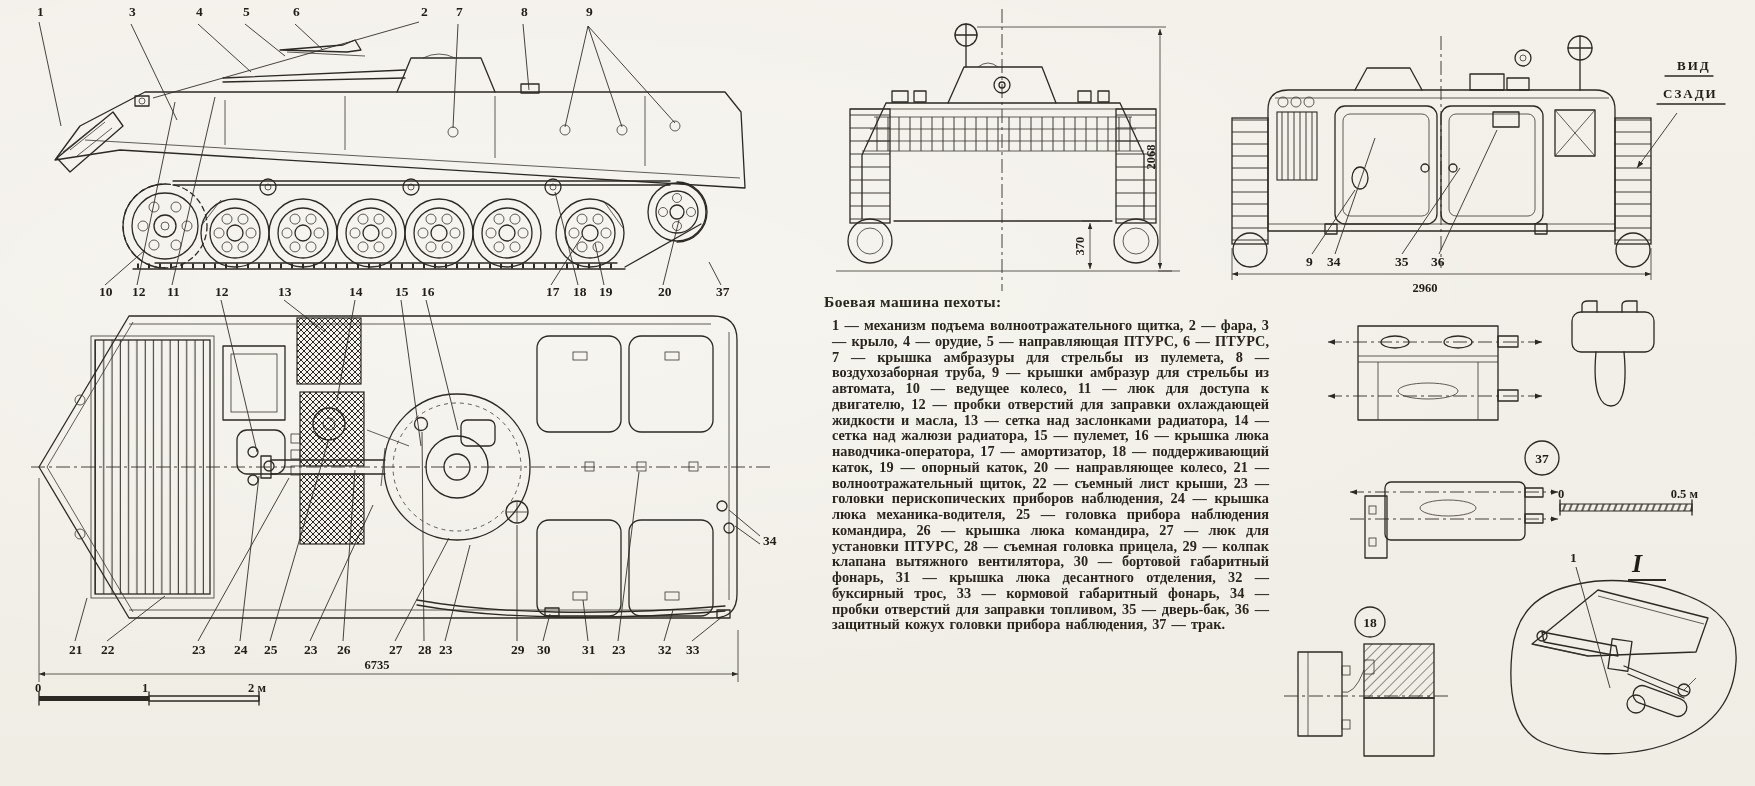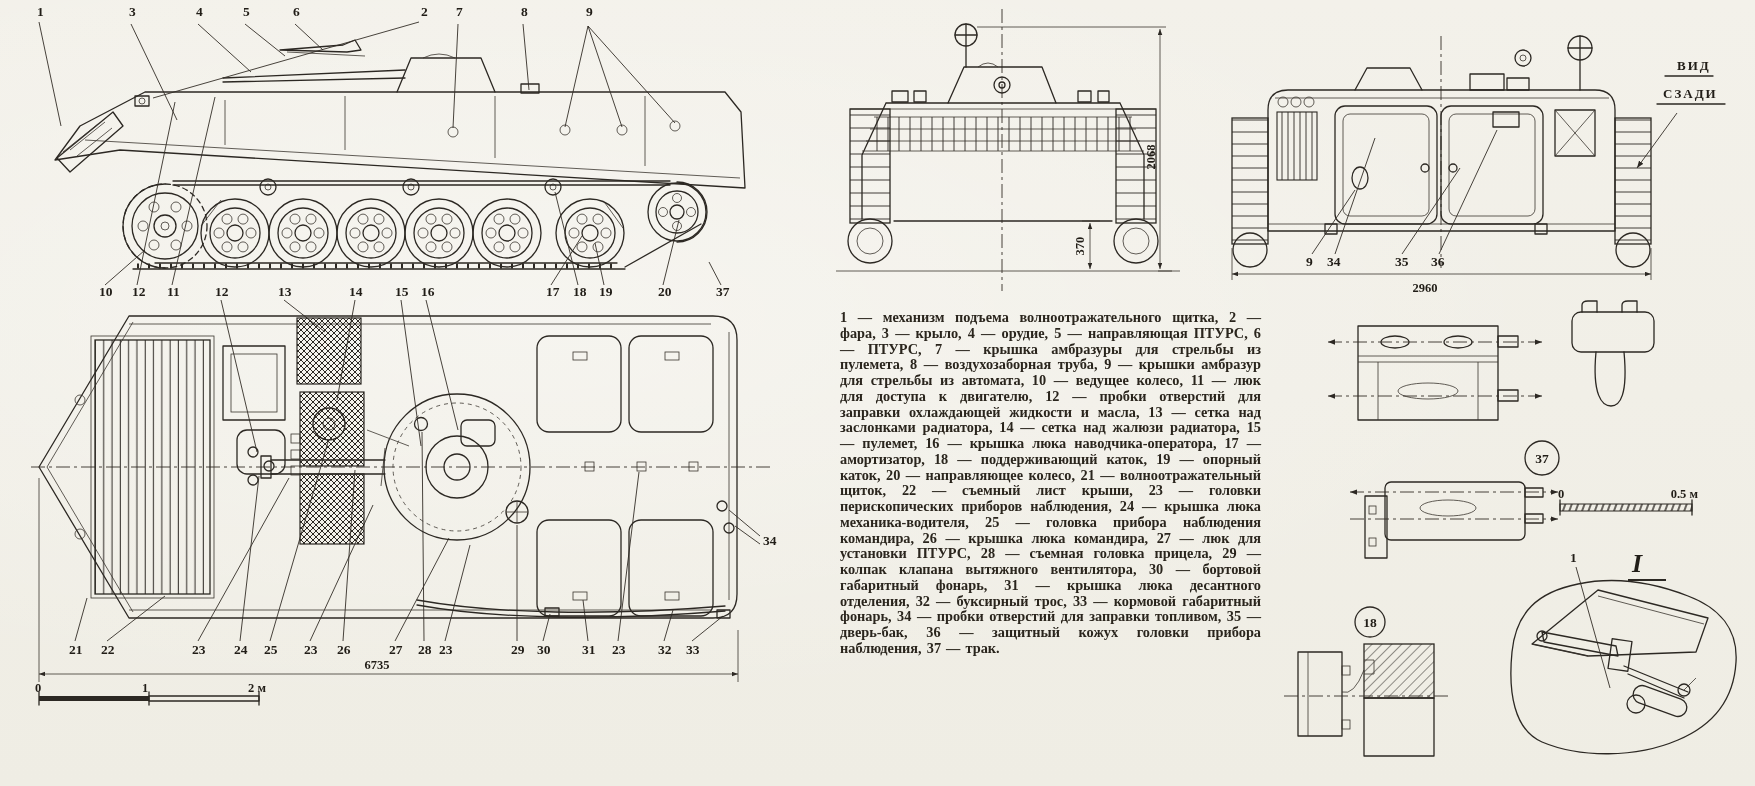--- a/index.html
+++ b/index.html
@@ -13,21 +13,21 @@
   svg .lead{stroke:#332e27;fill:none;stroke-width:.9;}
   svg .cl{stroke:#332e27;fill:none;stroke-width:.9;stroke-dasharray:14 4 3 4;}
   svg .fillink{fill:#2c2823;stroke:none;}
   svg text{fill:#211d17;stroke:none;font:700 13.5px "Liberation Serif","DejaVu Serif",serif;}
   svg text.dim{font-size:12.5px;}
   svg text.lbl{font-size:13px;letter-spacing:2px;}
   svg text.roman{font:italic 700 26px "Liberation Serif","DejaVu Serif",serif;}
   .legend{position:absolute;left:824px;top:294px;width:453px;color:#2a251d;
           font:700 14.3px/15.75px "Liberation Serif","DejaVu Serif",serif;text-align:justify;}
   .legend h2{font-size:15.5px;line-height:16px;margin:0 0 2px 0;text-align:left;letter-spacing:.4px;}
-  .legend p{margin:16px;word-spacing:1.5px;}
+  .legend p{margin:8px;word-spacing:1.5px;}
 </style>
 </head>
 <body>
 
 <div class="page">
 
 <svg class="panel" style="left:25px;top:0" width="785" height="712" viewBox="0 0 785 712">
   <defs>
     <g id="rw">
       <circle r="34" class="ink"></circle>
@@ -464,16 +464,17 @@
     <rect class="ink" x="330" y="340" width="20" height="30" transform="rotate(8 340 355)"></rect>
     <path class="ink" d="M344,366 L408,392 M348,374 L404,398"></path>
     <rect class="ink" x="352" y="392" width="56" height="18" rx="9" transform="rotate(20 380 401)"></rect>
     <circle class="ink" cx="356" cy="404" r="9"></circle>
     <circle class="ink" cx="404" cy="390" r="6"></circle>
     <path class="thin" d="M404,390 L416,378"></path>
   </g>
 </svg>
 
 <div class="legend">
+  <h2>Боевая машина пехоты:</h2>
   <p>1 — механизм подъема волноотражательного щитка, 2 — фара, 3 — крыло, 4 — орудие, 5 — направляющая ПТУРС, 6 — ПТУРС, 7 — крышка амбразуры для стрельбы из пулемета, 8 — воздухозаборная труба, 9 — крышки амбразур для стрельбы из автомата, 10 — ведущее колесо, 11 — люк для доступа к двигателю, 12 — пробки отверстий для заправки охлаждающей жидкости и масла, 13 — сетка над заслонками радиатора, 14 — сетка над жалюзи радиатора, 15 — пулемет, 16 — крышка люка наводчика-оператора, 17 — амортизатор, 18 — поддерживающий каток, 19 — опорный каток, 20 — направляющее колесо, 21 — волноотражательный щиток, 22 — съемный лист крыши, 23 — головки перископических приборов наблюдения, 24 — крышка люка механика-водителя, 25 — головка прибора наблюдения командира, 26 — крышка люка командира, 27 — люк для установки ПТУРС, 28 — съемная головка прицела, 29 — колпак клапана вытяжного вентилятора, 30 — бортовой габаритный фонарь, 31 — крышка люка десантного отделения, 32 — буксирный трос, 33 — кормовой габаритный фонарь, 34 — пробки отверстий для заправки топливом, 35 — дверь-бак, 36 — защитный кожух головки прибора наблюдения, 37 — трак.</p>
 </div>
 
 </div>
 
 </body></html>

